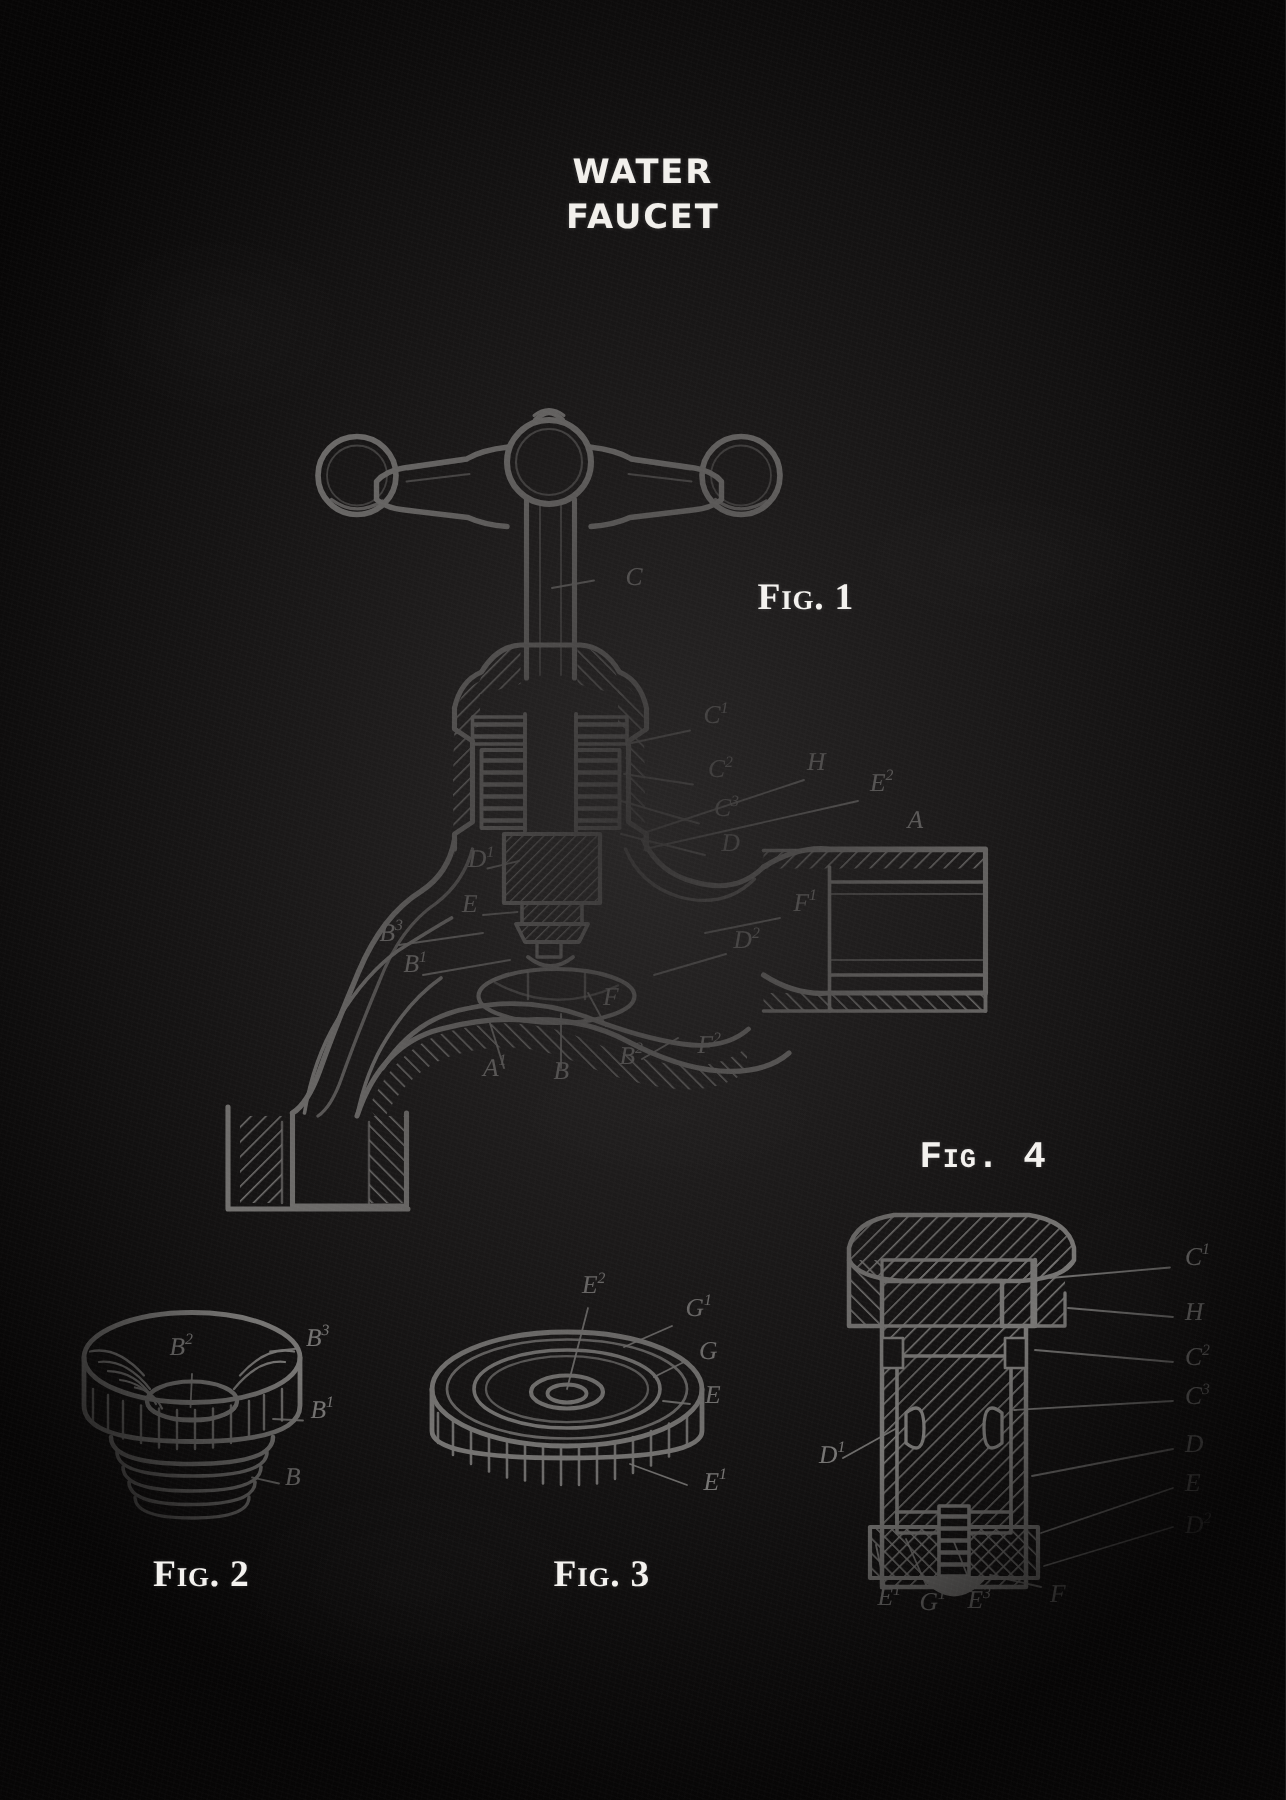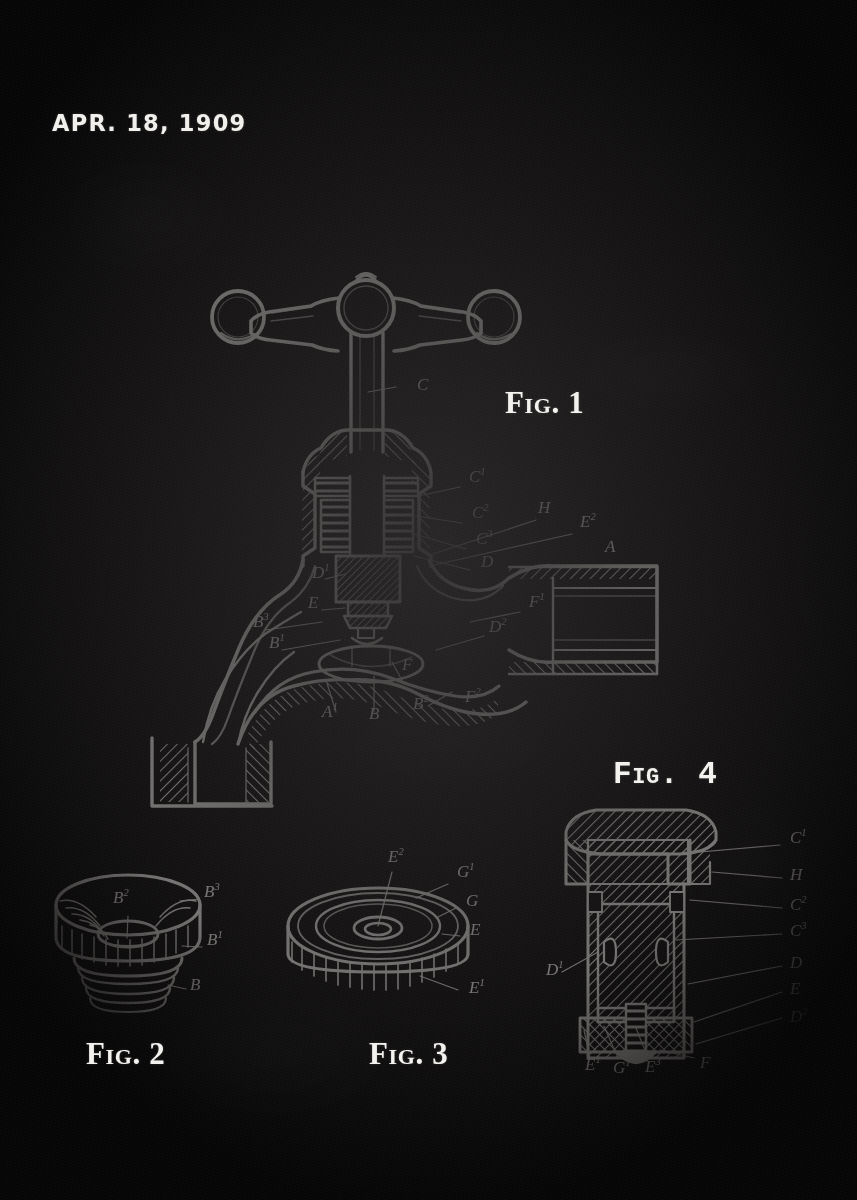--- a/index.html
+++ b/index.html
@@ -48,27 +48,27 @@
     white-space:pre-line;
   }
   #hdr-date{left:52px;top:108px;}
   #hdr-title{left:0;right:0;top:100px;text-align:center;}
   #hdr-patent{right:56px;top:100px;text-align:right;}
 
   
   .figcap{
     position:absolute;color:#f4f2ef;
     font-family:"Liberation Serif", serif;
-    font-weight:700;font-size:31px;letter-spacing:.02em;
+    font-weight:700;font-size:25px;letter-spacing:.02em;
     text-shadow:0 0 3px rgba(255,255,255,.16);
     font-variant:small-caps;
   }
   #cap-fig1{left:505px;top:385px;}
   #cap-fig4{left:613px;top:757px;font-family:Liberation Mono, monospace;}
-  #cap-fig2{left:86px;top:1036px;}
+  #cap-fig2{left:102px;top:1036px;}
   #cap-fig3{left:345px;top:1036px;margin-left:24px;}
 
   
   #art{position:absolute;inset:0;}
   #art svg{display:block;}
   .ref{
     font-family:"Liberation Serif", serif;
     font-style:italic;
     fill:#f5f3f0;
     font-size:17px;
@@ -417,20 +417,21 @@
           <text class="ref" x="645" y="1072"><tspan>E</tspan><tspan class="sup" dy="-7">3</tspan></text>
           <text class="ref" x="700" y="1068"><tspan>F</tspan></text>
         </g>
     </svg>
   </div>
 
   <div id="vignette"></div>
   <div id="smudge"></div>
   <div id="grain"></div>
 
-  <div class="hdr" id="hdr-date">APR. 18, 1909</div>
+  <div class="hdr" id="hdr-title">WATER
+FAUCET</div>
 
   <div class="figcap" id="cap-fig1">Fig. 1</div>
   <div class="figcap" id="cap-fig4">Fig. 4</div>
   <div class="figcap" id="cap-fig2">Fig. 2</div>
   <div class="figcap" id="cap-fig3">Fig. 3</div>
 
 </div>
 
 </body></html>

